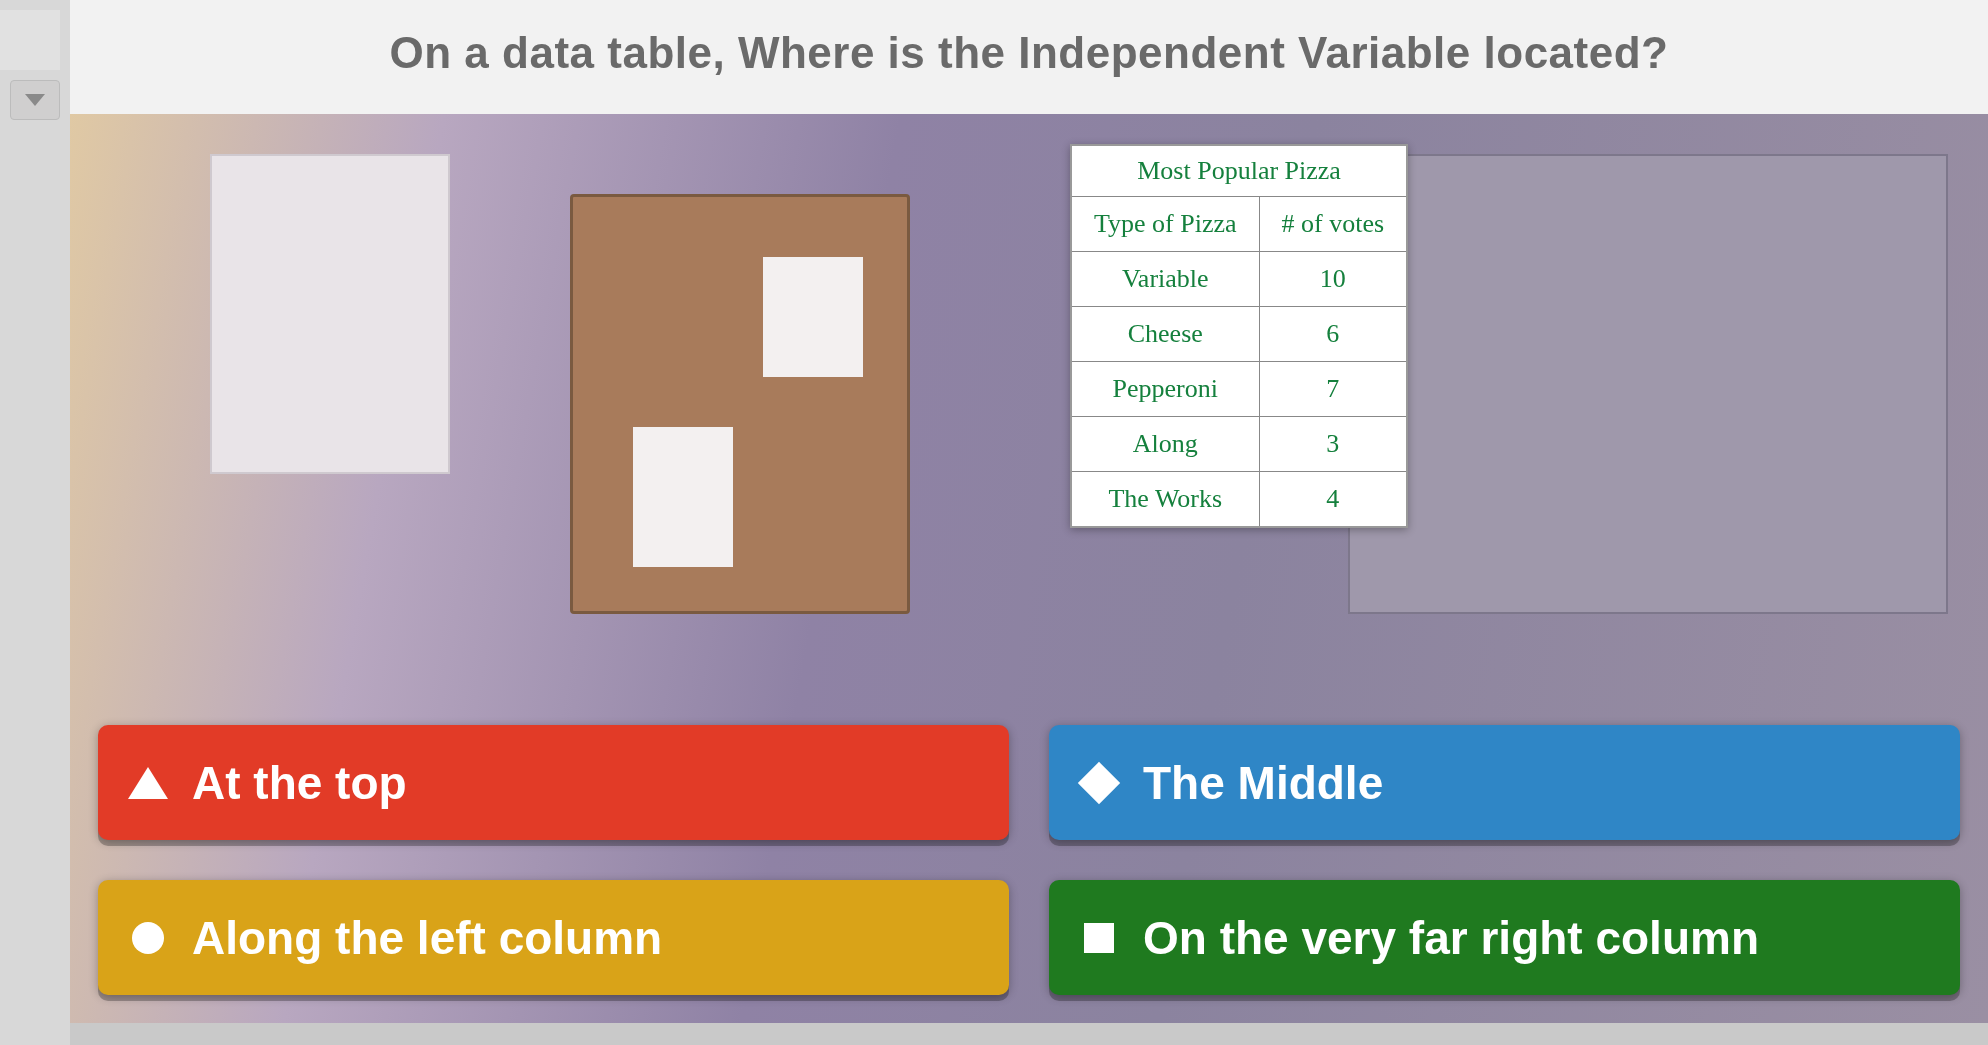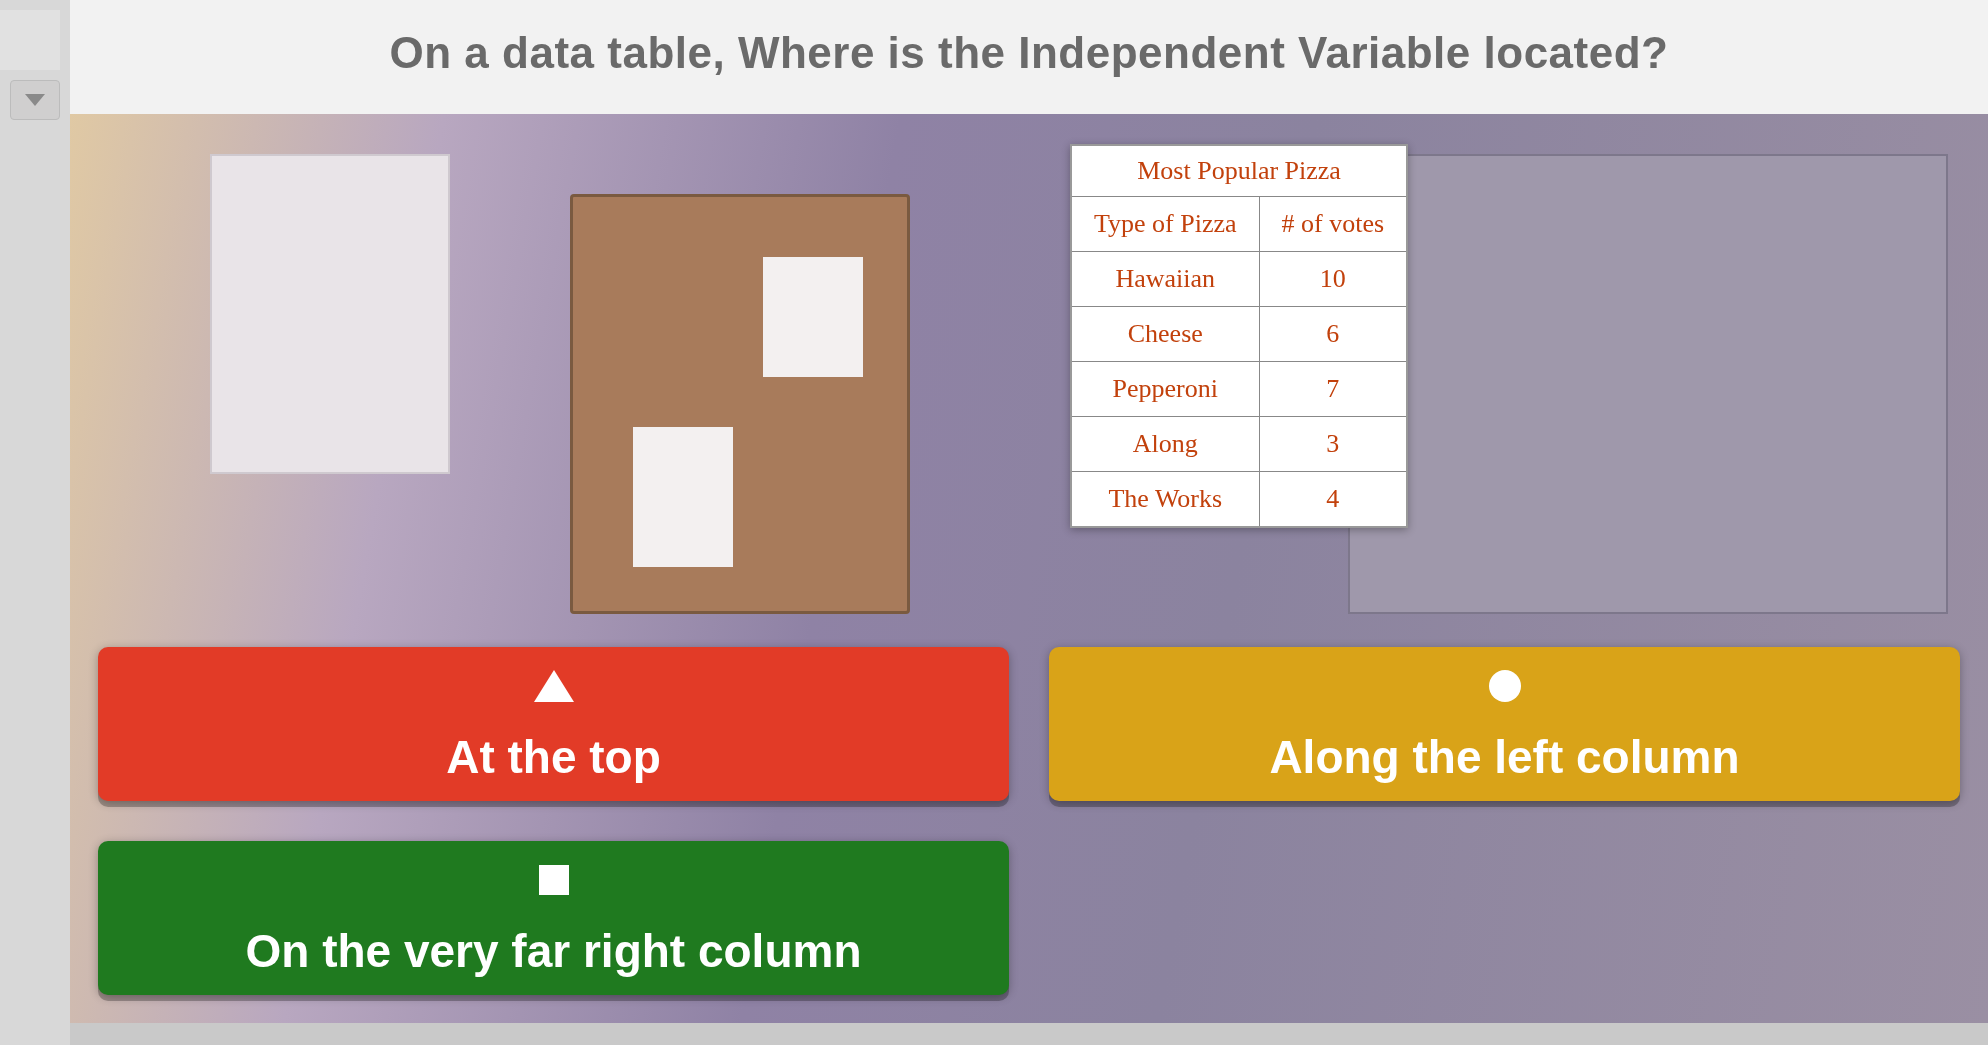--- a/index.html
+++ b/index.html
@@ -82,21 +82,21 @@
     background:#9f98ab; border:2px solid #7d778b;
   }
   .data-table {
     position: absolute;
     left: 1000px;
     top: 30px;
     background: #ffffff;
     border: 2px solid #999;
     border-collapse: collapse;
     font-family: Georgia, "Times New Roman", serif;
-    color: #c2410c;
+    color: #15803d;
     box-shadow: 0 2px 8px rgba(0,0,0,.3);
   }
   .data-table th, .data-table td {
     border: 1.5px solid #888;
     padding: 12px 22px;
     text-align: center;
     font-size: 26px;
     font-weight: 400;
   }
   .data-table .title-cell {
@@ -119,21 +119,20 @@
     gap: 22px;
     padding: 17px 28px;
     border-radius: 10px;
     color: #ffffff;
     font-size: 46px;
     font-weight: 700;
     cursor: pointer;
     box-shadow: 0 6px 0 rgba(0,0,0,.25), 0 2px 10px rgba(0,0,0,.3);
     user-select: none;
     min-height: 115px;
-    flex-direction: column;
   }
   .answer .icon { width: 44px; height: 44px; display:flex; align-items:center; justify-content:center; flex: 0 0 44px; }
   .ans-red    { background: #e23b27; }
   .ans-blue   { background: #2f86c6; }
   .ans-yellow { background: #d9a318; }
   .ans-green  { background: #1f7a1f; }
   .triangle-up-icon {
     width:0;height:0;border-left:20px solid transparent;border-right:20px solid transparent;border-bottom:32px solid #fff;
   }
   .diamond-icon {
@@ -173,21 +172,21 @@
     <table class="data-table">
       <tbody>
           <tr>
         <th colspan="2" class="title-cell">Most Popular Pizza</th>
       </tr>
       <tr>
         <td>Type of Pizza</td>
         <td># of votes</td>
       </tr>
       <tr>
-        <td>Hawaiian</td>
+        <td>Variable</td>
         <td>10</td>
       </tr>
       <tr>
         <td>Cheese</td>
         <td>6</td>
       </tr>
       <tr>
         <td>Pepperoni</td>
         <td>7</td>
       </tr>
@@ -204,20 +203,26 @@
 
     <div class="answers">
 
       <div class="answer ans-red">
         <span class="icon">
           <span class="triangle-up-icon"></span>
         </span>
         <span>At the top</span>
       </div>
 
+      <div class="answer ans-blue">
+        <span class="icon">
+          <span class="diamond-icon"></span>
+        </span>
+        <span>The Middle</span>
+      </div>
 
       <div class="answer ans-yellow">
         <span class="icon">
           <span class="circle-icon"></span>
         </span>
         <span>Along the left column</span>
       </div>
 
       <div class="answer ans-green">
         <span class="icon">

